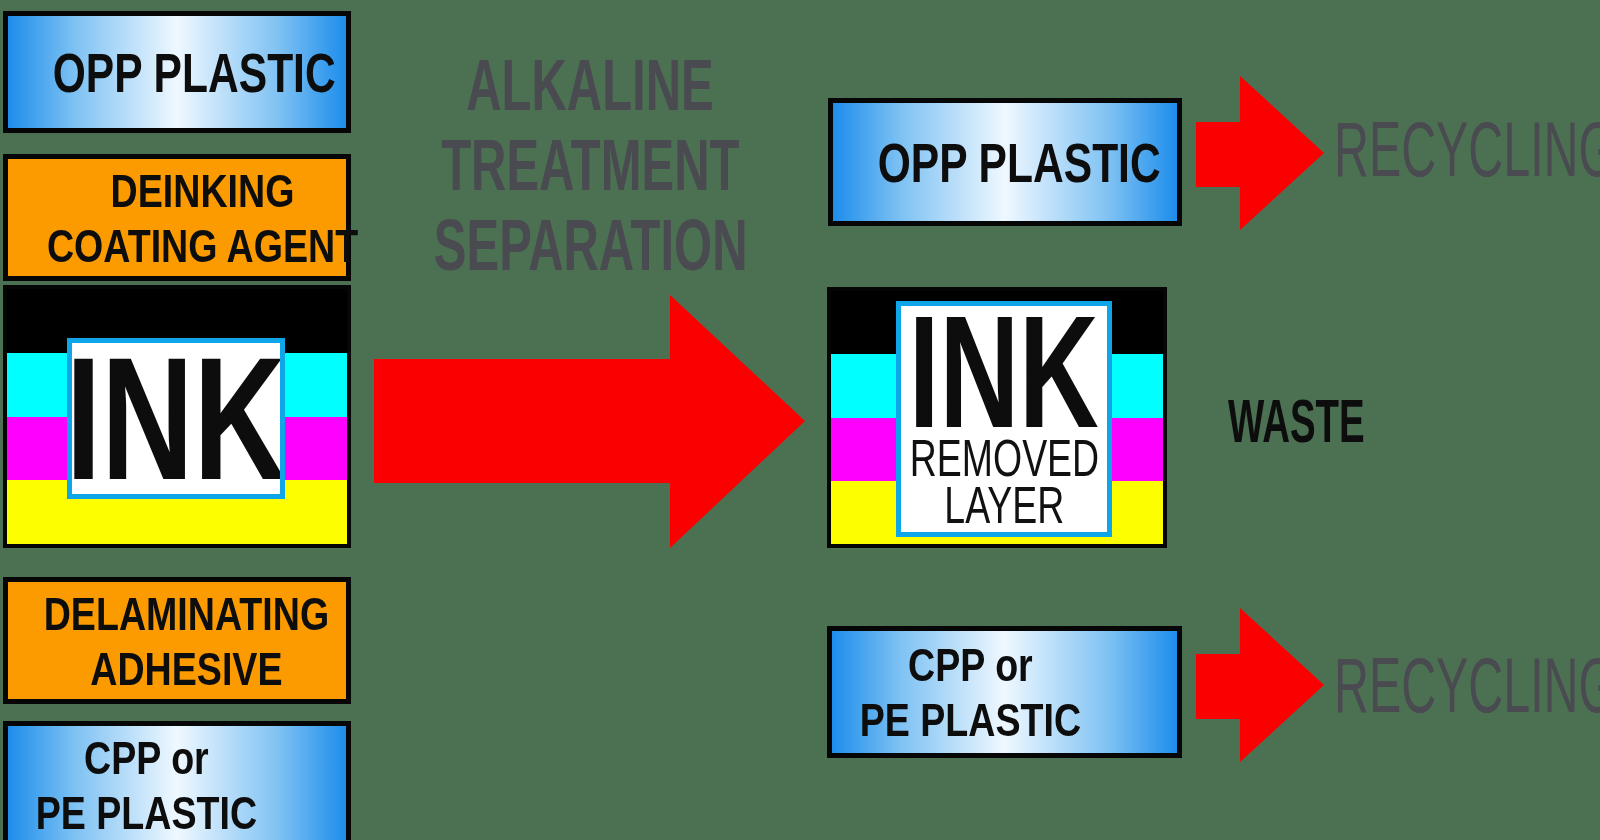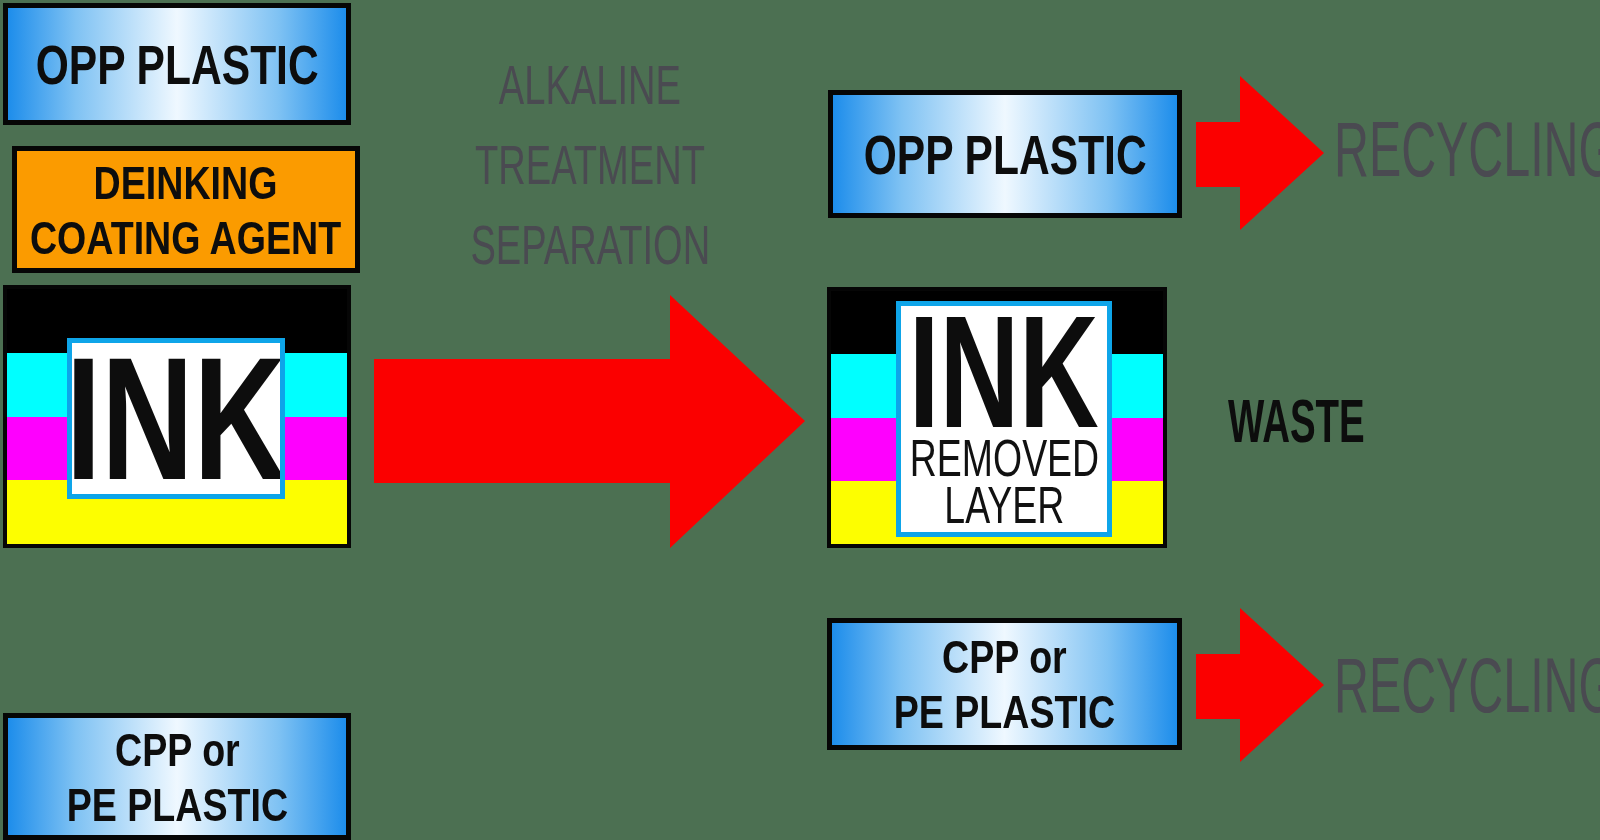--- a/index.html
+++ b/index.html
@@ -4,21 +4,21 @@
 <style>
   html,body{margin:0;padding:0;}
   #canvas{
     position:relative;width:1600px;height:840px;overflow:hidden;
     background:#4c7052;
     font-family:"Liberation Sans","DejaVu Sans",sans-serif;
   }
   
   .box{
     position:absolute;box-sizing:border-box;border:5px solid #060606;
-    display:flex;align-items:center;justify-content:center;text-align:center;
+    display:flex;align-items:center;justify-content:flex-start;text-align:center;margin-top:8px;
   }
   .blue{background:linear-gradient(90deg,#1d8deb 0%,#7fc2f3 20%,#eff8ff 50%,#7fc2f3 80%,#1d8deb 100%);}
   .orange{background:#fb9b00;}
   .label{font-weight:bold;color:#0d0d0d;display:inline-block;white-space:nowrap;}
   .l1{font-size:56px;transform:scaleX(.76);}
   .l2{font-size:47px;line-height:55px;transform:scaleX(.8);}
   
   .ink-block{position:absolute;box-sizing:border-box;border:4px solid #060606;display:flex;flex-direction:column;}
   .stripe{flex:1;}
   .ink-inner{
@@ -34,21 +34,21 @@
   .shaft{position:absolute;background:#fb0000;}
   .head{position:absolute;width:0;height:0;}
   .big-arrow .shaft{left:0;top:64px;width:296px;height:124px;}
   .big-arrow .head{left:296px;top:0;border-top:126px solid transparent;border-bottom:127px solid transparent;border-left:135px solid #fb0000;}
   .small-arrow .shaft{left:0;top:46px;width:44px;height:65px;}
   .small-arrow .head{left:44px;top:0;border-top:77px solid transparent;border-bottom:77px solid transparent;border-left:84px solid #fb0000;}
   
   .muted{color:#4a4a51;}
   .treatment{
     position:absolute;left:360px;top:45px;width:460px;text-align:center;
-    font-size:56px;line-height:80px;font-weight:400;
+    font-size:72px;line-height:80px;font-weight:700;
   }
   .treatment div{display:block;}
   .treatment span{display:inline-block;transform:scaleX(.68);white-space:nowrap;}
   .recycling{
     position:absolute;font-size:78px;line-height:80px;font-weight:400;
     transform:scaleX(.62);transform-origin:left center;white-space:nowrap;
   }
   .waste{
     position:absolute;left:1228px;top:390px;font-size:62px;line-height:62px;font-weight:bold;color:#0d0d0d;
     transform:scaleX(.62);transform-origin:left center;white-space:nowrap;
@@ -56,37 +56,43 @@
 </style>
 </head>
 <body>
 
 <div id="canvas">
 
   <div class="box blue" style="left:3px;top:3px;width:348px;height:122px;">
     <span class="label l1">OPP PLASTIC</span>
   </div>
 
-  <div class="box orange" style="left:12px;top:146px;width:348px;height:127px;">
+  <div class="box orange" style="left:3px;top:146px;width:348px;height:127px;">
     <span class="label l2">
       <div>DEINKING</div>
       <div>COATING AGENT</div>
     </span>
   </div>
 
   <div class="ink-block" style="left:3px;top:285px;width:348px;height:263px;">
     <div class="stripe" style="background: rgb(0, 0, 0);"></div>
     <div class="stripe" style="background: rgb(0, 255, 255);"></div>
     <div class="stripe" style="background: rgb(254, 0, 254);"></div>
     <div class="stripe" style="background: rgb(253, 254, 0);"></div>
   </div>
   <div class="ink-inner" style="left:67px;top:338px;width:218px;height:161px;">
     <span class="ink-word ink-word-left">INK</span>
   </div>
 
+  <div class="box orange" style="left:3px;top:569px;width:348px;height:127px;">
+    <span class="label l2">
+      <div>DELAMINATING</div>
+      <div>ADHESIVE</div>
+    </span>
+  </div>
 
   <div class="box blue" style="left:3px;top:713px;width:348px;height:127px;">
     <span class="label l2">
       <div>CPP or</div>
       <div>PE PLASTIC</div>
     </span>
   </div>
 
   <div class="treatment muted">
     <div><span>ALKALINE</span></div>

